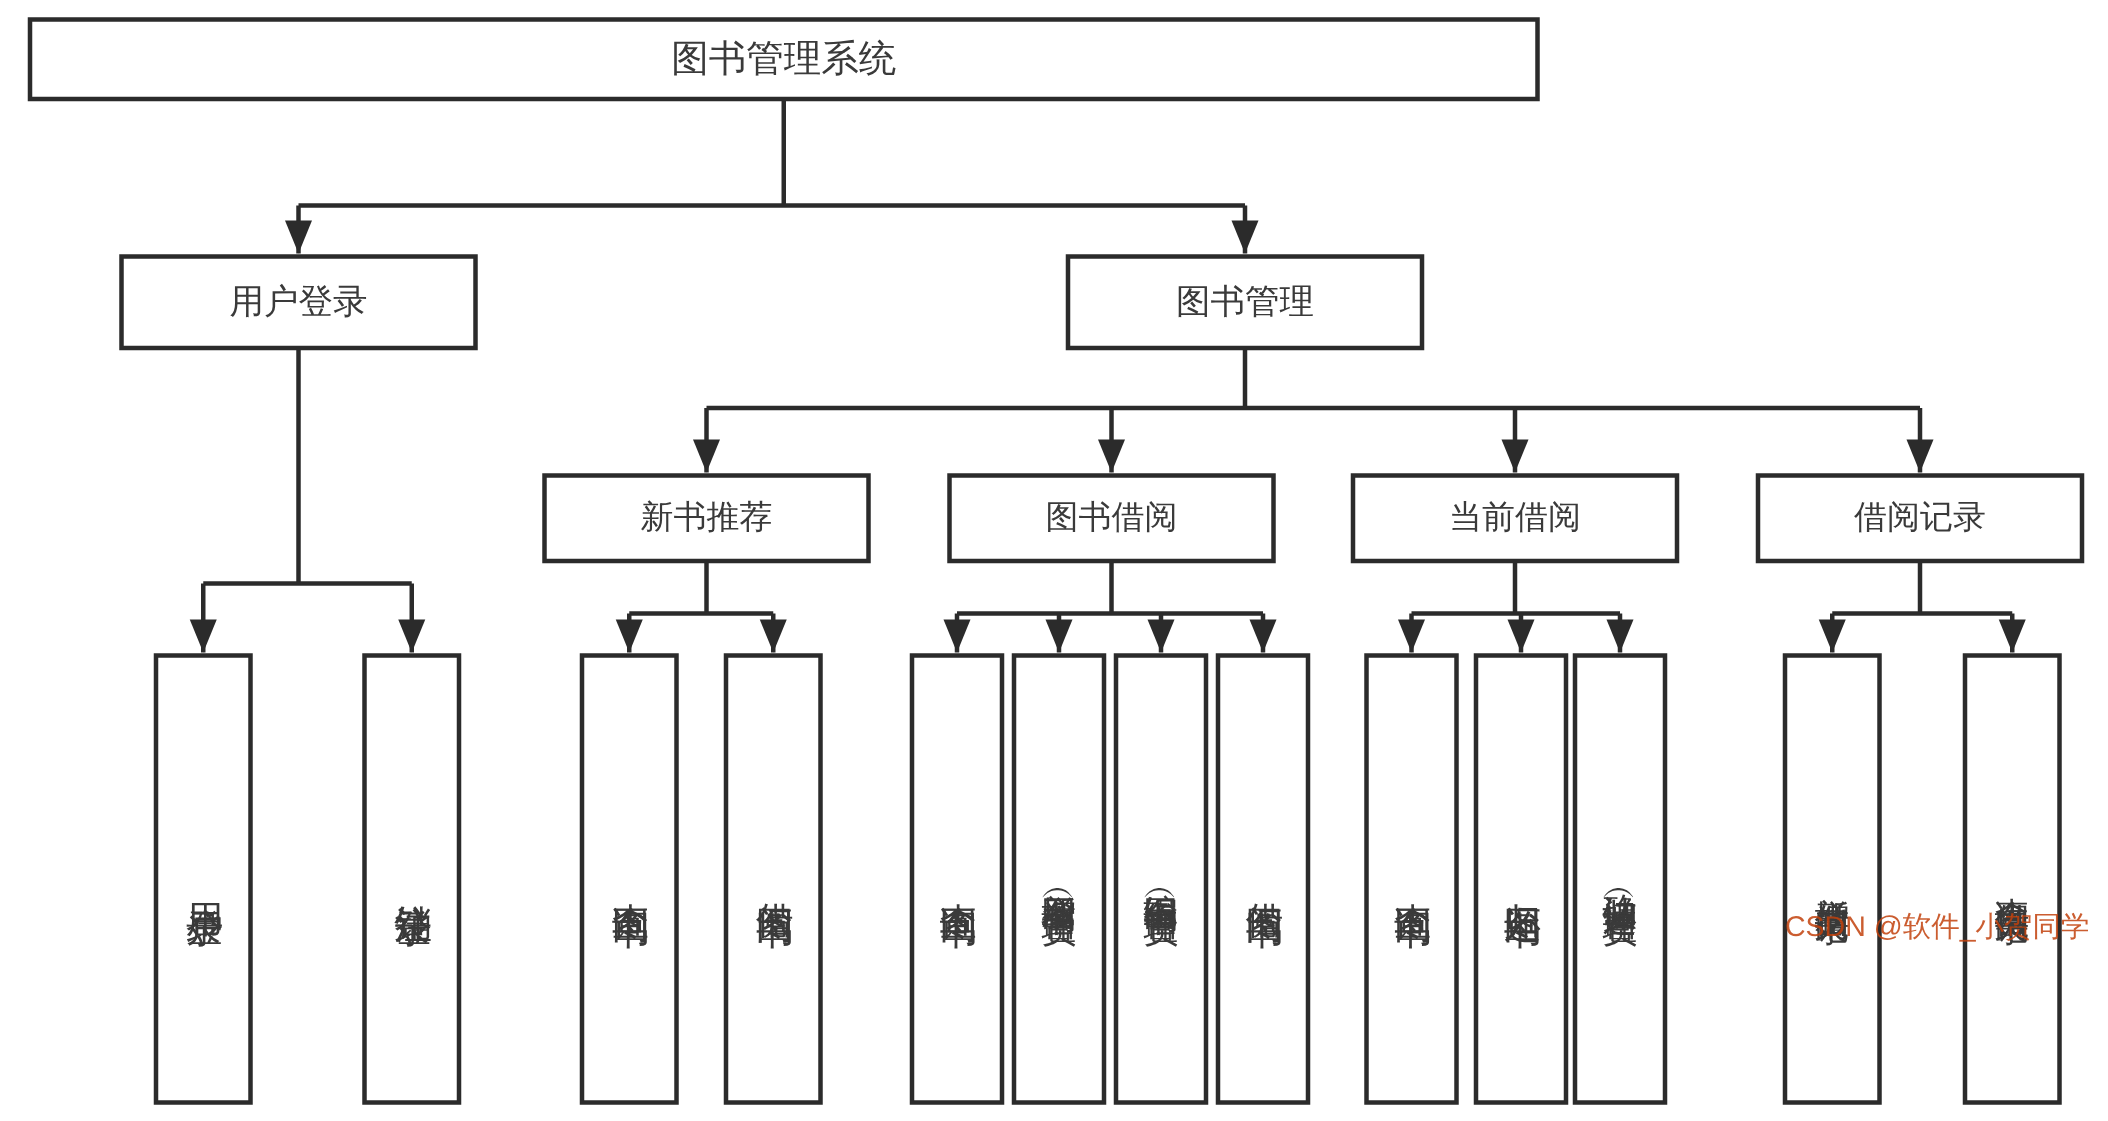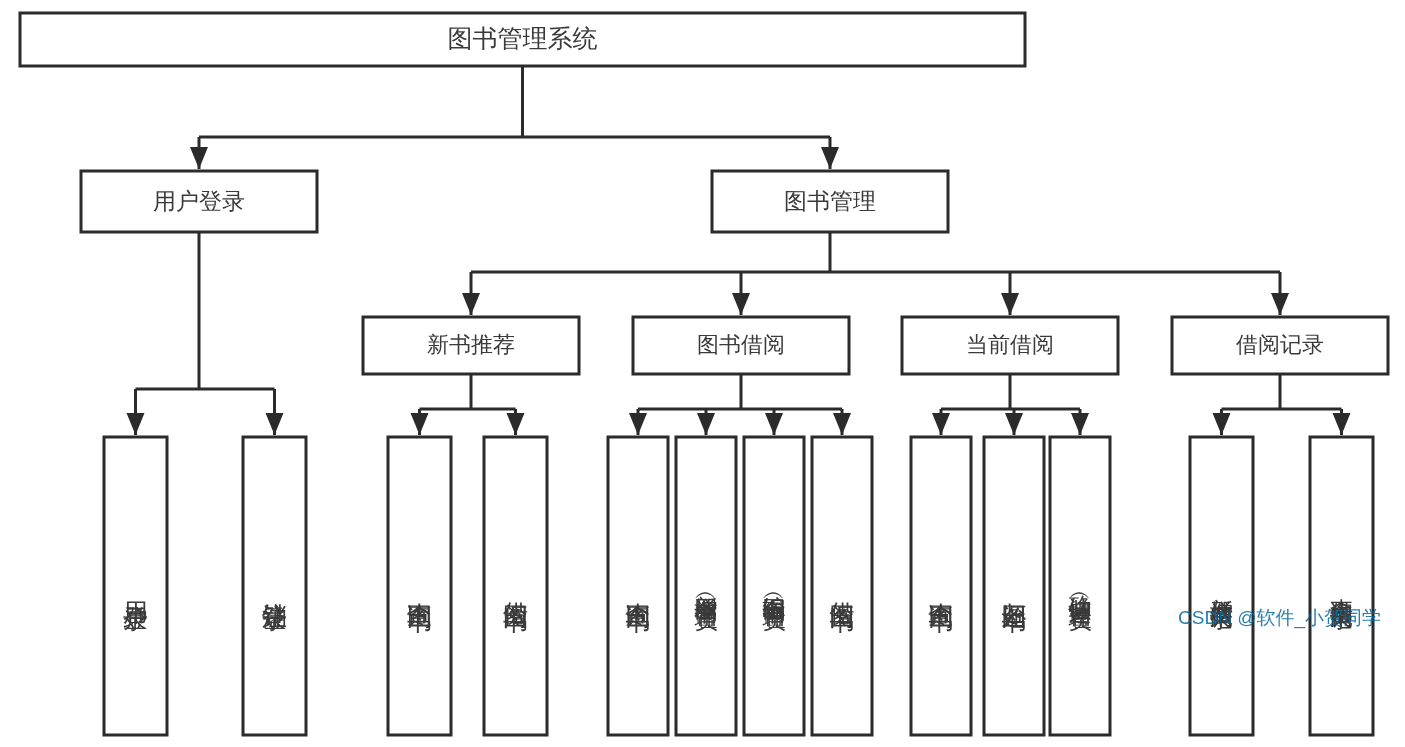--- a/index.html
+++ b/index.html
@@ -34,25 +34,25 @@
     text-orientation:upright;
     font-family:"Liberation Sans","DejaVu Sans",sans-serif;
     font-size:25px;
     line-height:1.08;
     letter-spacing:2px;
     color:#3a3a3a;
     white-space:nowrap;
   }
   .watermark{
     position:absolute;
-    right:24px;
+    right:12px;
     bottom:4px;
     font-family:"Liberation Sans","DejaVu Sans",sans-serif;
     font-size:19px;
-    color:#0369a1;
+    color:#c2410c;
     opacity:.85;
     white-space:nowrap;
   }
 </style>
 </head>
 <body>
 
 <div id="stage">
 
   <svg id="diagram" viewBox="0 0 1405 747" xmlns="http://www.w3.org/2000/svg">

